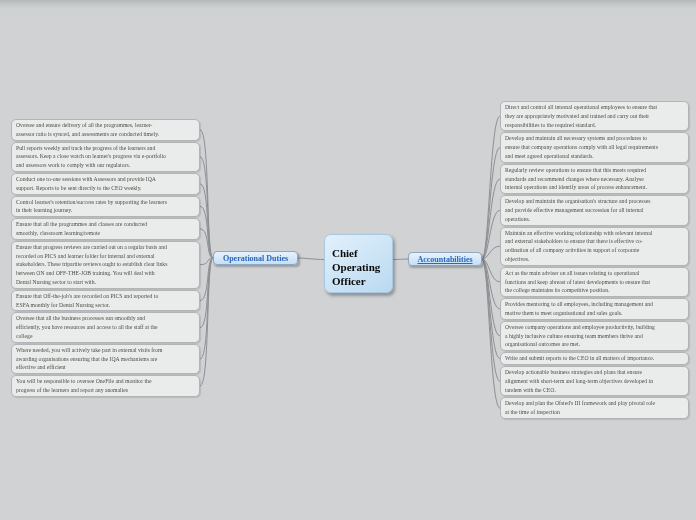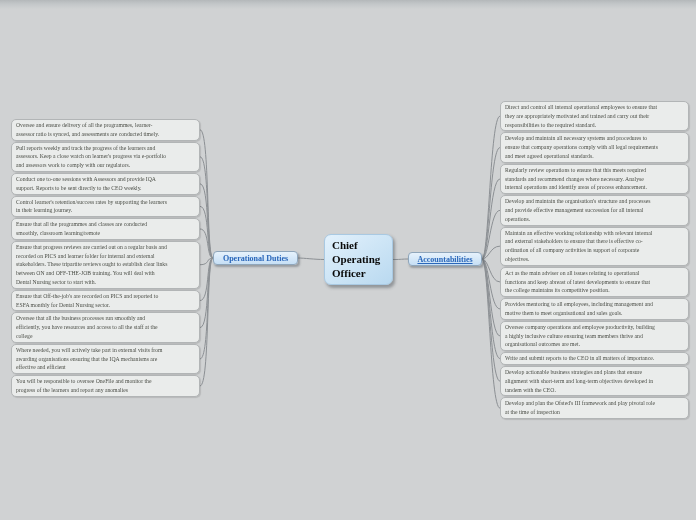--- a/index.html
+++ b/index.html
@@ -12,21 +12,21 @@
   }
   #topstrip{
     position:absolute;top:0;left:0;right:0;height:9px;
     background:linear-gradient(180deg,#b4b8ba 0%,#c3c7c9 45%,var(--background,#d0d2d3) 100%);
     z-index:3;
   }
   #wires{position:absolute;left:0;top:0;z-index:1;}
   .node{position:absolute;z-index:2;box-sizing:border-box;}
   #central-node{
     left:324px;top:234px;width:69px;min-height:49px;
-    padding:3px 6px 4px 7px;
+    padding:11px 6px 4px 7px;
     border-radius:7px;
     background:linear-gradient(145deg,var(--central-node-fill-top,#e2f1fc),var(--central-node-fill-bottom,#b9d9f0));
     border:1px solid #a9c9e2;
     box-shadow:2px 2.5px 3px rgba(70,78,84,.45);
     font-weight:bold;font-size:11px;line-height:14px;
     color:var(--central-label-text,#0a0a0a);
     white-space:pre-line;
   }
   .l1-node{
     height:14px;line-height:13px;text-align:center;

